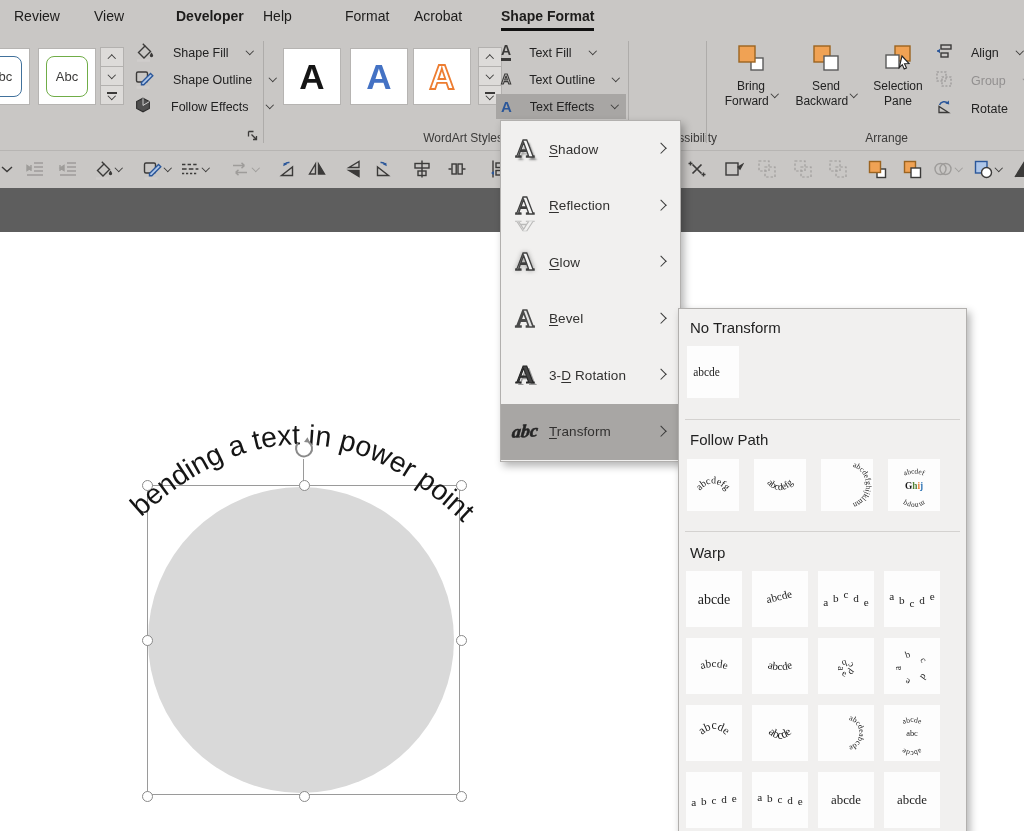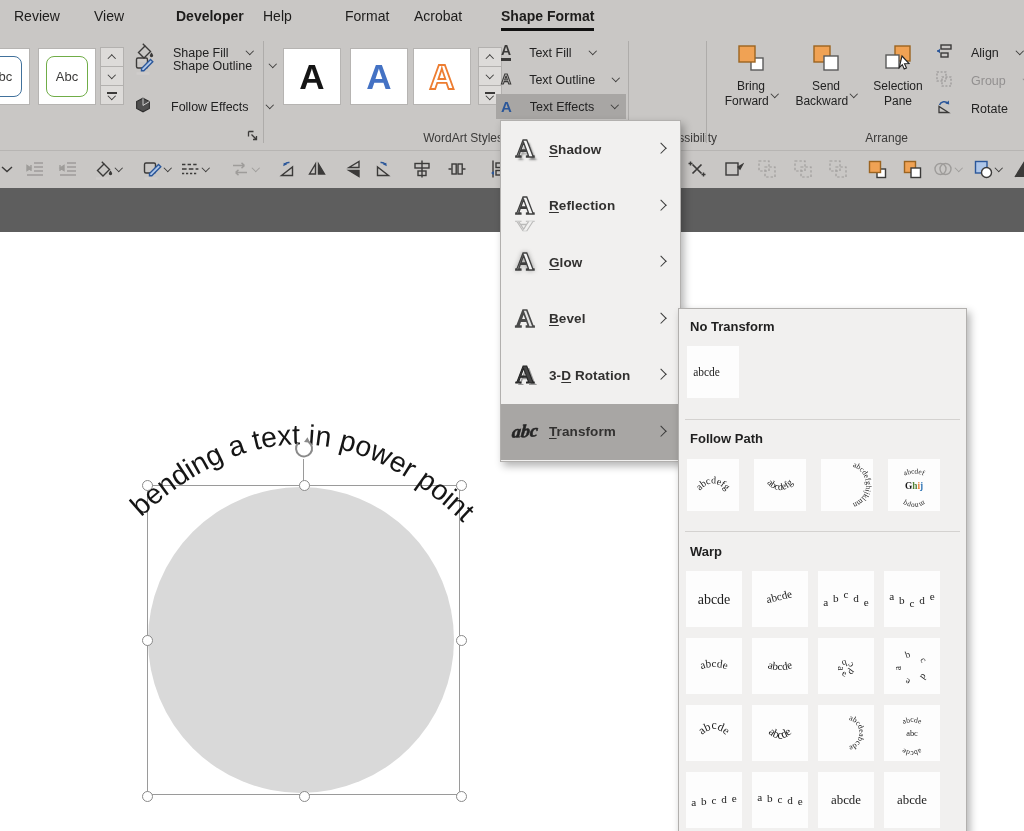--- a/index.html
+++ b/index.html
@@ -45,34 +45,34 @@
   .selrect{position:absolute;left:147px;top:485px;width:313px;height:310px;border:1px solid #9a9a9a;z-index:4;box-sizing:border-box}
   .handle{position:absolute;width:11px;height:11px;border-radius:50%;background:#fff;border:1.5px solid #8a8a8a;box-sizing:border-box;z-index:7}
   .rotstem{position:absolute;left:303px;top:459px;width:1px;height:27px;background:#9a9a9a;z-index:6}
   .arcsvg{position:absolute;left:100px;top:390px;z-index:5}
   .rotsvg{position:absolute;left:290px;top:436px;z-index:8}
   
   .menu{position:absolute;left:500px;top:120px;width:181px;height:342px;background:#f1f0ef;border:1px solid #b2b0ae;box-shadow:3px 4px 8px rgba(0,0,0,.3);z-index:20;box-sizing:border-box}
   .mrow{position:relative;height:56.5px;display:flex;align-items:center;cursor:default}
   .mrow.sel{background:#a8a6a4}
   .micon{width:48px;display:flex;justify-content:center;align-items:center}
-  .mlabel{flex:1;font-size:13.5px;font-weight:700;color:#323130;letter-spacing:.1px}
+  .mlabel{flex:1;font-size:13.5px;font-weight:400;color:#323130;letter-spacing:.1px}
   .mlabel u{text-decoration-thickness:1px;text-underline-offset:2px}
   .mchv{position:absolute;right:15px;top:50%;width:7px;height:7px;border-top:1.7px solid #3a3a3a;border-right:1.7px solid #3a3a3a;transform:translateY(-60%) rotate(45deg)}
   .fxA{font:700 26px "Liberation Serif","DejaVu Serif",serif;color:#f4f4f4;-webkit-text-stroke:1.3px #3f3f3f;line-height:26px}
   .fx-shadow{text-shadow:2.5px 2.5px 2px rgba(70,70,70,.6)}
   .fx-reflection{position:relative}
   .fx-reflection::after{content:attr(data-glyph);position:absolute;left:0;top:19px;transform:scaleY(-.55);opacity:.3}
   .fx-glow{text-shadow:0 0 5px rgba(105,105,105,.95)}
   .fx-bevel{-webkit-text-stroke:1.7px #4a4a4a;color:#e4e4e4}
   .fx-3d{color:#454545;-webkit-text-stroke:1px #222;text-shadow:2.5px 2px 0 #999}
   .fx-transform{font:italic 700 18px "Liberation Serif",serif;color:#252525;-webkit-text-stroke:.6px #252525;transform:skewX(-8deg) rotate(-3deg)}
   
   .submenu{position:absolute;left:678px;top:308px;width:289px;height:560px;background:#f1f0ef;border:1px solid #b2b0ae;box-shadow:3px 4px 8px rgba(0,0,0,.3);z-index:21;box-sizing:border-box}
-  .stitle{position:absolute;left:11px;font-size:13px;font-weight:700;color:#1f1f1f}
+  .stitle{position:absolute;left:11px;font-size:15px;font-weight:400;color:#1f1f1f}
   .sep{position:absolute;left:6px;right:6px;height:1px;background:#d4d2d0}
   .cell{position:absolute;background:#fdfdfd;display:flex;align-items:center;justify-content:center;cursor:default}
   .cell svg text{font-family:"Liberation Serif","DejaVu Serif",serif;fill:#1c1c1c}
   .arcsvg text{font-family:"Liberation Sans",sans-serif;fill:#151515}
 </style>
 </head>
 <body>
 
 <div id="app">
 
@@ -116,21 +116,21 @@
         <div class="rbtn" style="left: 128px; top: 5px;">
           <span><svg width="22" height="22" viewBox="0 0 22 22" fill="none" stroke="#3b3a39" stroke-width="1.4">
               <path d="M5.5 12.5l6.5-6.5 5.5 5.5-6.5 6.5z"></path>
               <path d="M12 6L9.8 3.8"></path>
               <path d="M18.5 12.5c.8 1.2 1.7 2.2 1.7 3.1a1.7 1.7 0 1 1-3.4 0c0-.9.9-1.9 1.7-3.1z" fill="#3b3a39" stroke="none"></path>
               <rect x="4" y="19.2" width="13" height="2.6" fill="#cfcdcb" stroke="none"></rect>
             </svg></span>
           <span>Shape Fill</span>
           <span class="chv sm"></span>
         </div>
-        <div class="rbtn" style="left: 128px; top: 18px;">
+        <div class="rbtn" style="left: 128px; top: 32px;">
           <span><svg width="22" height="22" viewBox="0 0 22 22" fill="none" stroke="#3b3a39" stroke-width="1.4">
               <rect x="3.5" y="5" width="11" height="10" rx="1.5"></rect>
               <path d="M8.5 15.5L17.5 6.5l2.3 2.3-9 9H8.5v-2.3z" fill="#aec6e8" stroke="#2b579a"></path>
               <rect x="3.5" y="19.2" width="13" height="2.6" fill="#cfcdcb" stroke="none"></rect>
             </svg></span>
           <span>Shape Outline</span>
           <span class="chv sm"></span>
         </div>
         <div class="rbtn" style="left: 128px; top: 59px;">
           <span><svg width="20" height="20" viewBox="0 0 22 22">

